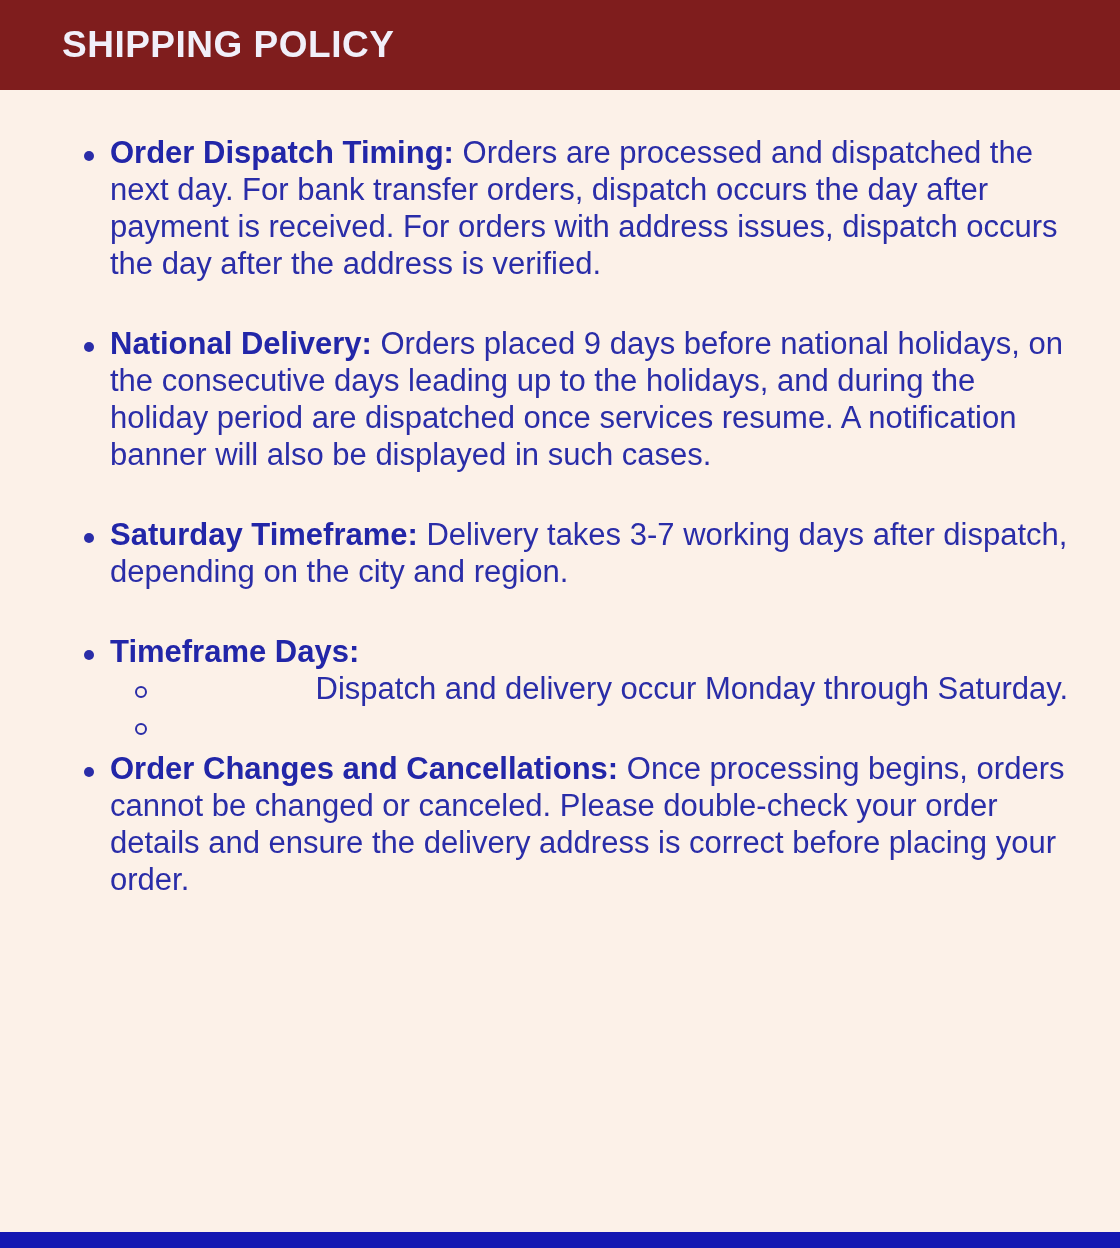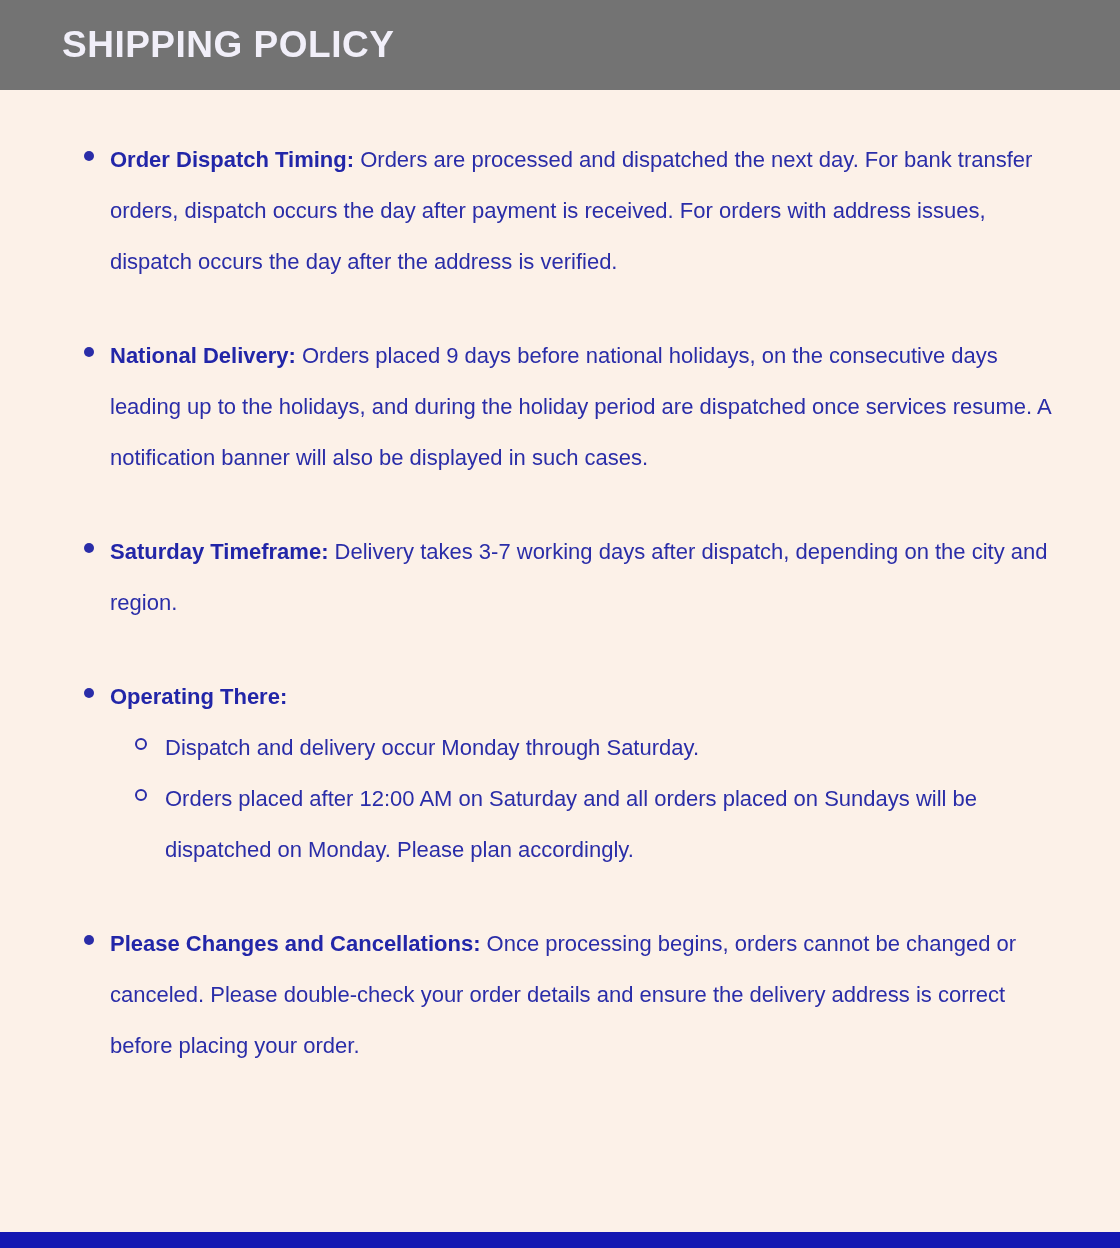--- a/index.html
+++ b/index.html
@@ -13,21 +13,21 @@
     position: relative;
     width: 1120px;
     height: 1248px;
     background: #FCF1E8;
     overflow: hidden;
   }
 
   .header {
     width: 100%;
     height: 90px;
-    background: #737373;
+    background: #7f1d1d;
     display: flex;
     align-items: center;
     padding-left: 62px;
   }
 
   .header-title {
     color: #F1EFF9;
     font-size: 37px;
     font-weight: 800;
     letter-spacing: 0.5px;
@@ -38,22 +38,22 @@
   }
 
   ul.policy-list {
     list-style: none;
   }
 
   ul.policy-list > li {
     position: relative;
     padding-left: 50px;
     margin-bottom: 43px;
-    font-size: 22px;
-    line-height: 51px;
+    font-size: 31px;
+    line-height: 37px;
     color: #2A2DA8;
   }
 
   ul.policy-list > li > .dot {
     position: absolute;
     left: 24px;
     top: 17px;
     width: 10px;
     height: 10px;
     border-radius: 50%;
@@ -65,20 +65,21 @@
     color: #2226A8;
   }
 
   ul.sub-list {
     list-style: none;
   }
 
   ul.sub-list > li {
     position: relative;
     padding-left: 55px;
+    text-align: right;
   }
 
   ul.sub-list > li > .circle {
     position: absolute;
     left: 25px;
     top: 16px;
     width: 12px;
     height: 12px;
     border: 2px solid #2A2DA8;
     border-radius: 50%;
@@ -101,23 +102,23 @@
 
   <div class="header">
     <div class="header-title">SHIPPING POLICY</div>
   </div>
 
   <div class="body">
     <ul class="policy-list" id="policy-list">
         <li><span class="dot"></span><span class="item-label">Order Dispatch Timing:</span><span> Orders are processed and dispatched the next day. For bank transfer orders, dispatch occurs the day after payment is received. For orders with address issues, dispatch occurs the day after the address is verified.</span></li>
         <li><span class="dot"></span><span class="item-label">National Delivery:</span><span> Orders placed 9 days before national holidays, on the consecutive days leading up to the holidays, and during the holiday period are dispatched once services resume. A notification banner will also be displayed in such cases.</span></li>
         <li><span class="dot"></span><span class="item-label">Saturday Timeframe:</span><span> Delivery takes 3-7 working days after dispatch, depending on the city and region.</span></li>
-        <li><span class="dot"></span><span class="item-label">Operating There:</span><ul class="sub-list">
+        <li><span class="dot"></span><span class="item-label">Timeframe Days:</span><ul class="sub-list">
             <li><span class="circle"></span><span>Dispatch and delivery occur Monday through Saturday.</span></li>
-            <li><span class="circle"></span><span>Orders placed after 12:00 AM on Saturday and all orders placed on Sundays will be dispatched on Monday. Please plan accordingly.</span></li>
+            <li><span class="circle"></span></li>
           </ul></li>
-        <li><span class="dot"></span><span class="item-label">Please Changes and Cancellations:</span><span> Once processing begins, orders cannot be changed or canceled. Please double-check your order details and ensure the delivery address is correct before placing your order.</span></li>
+        <li><span class="dot"></span><span class="item-label">Order Changes and Cancellations:</span><span> Once processing begins, orders cannot be changed or canceled. Please double-check your order details and ensure the delivery address is correct before placing your order.</span></li>
       </ul>
   </div>
 
   <div class="footer-bar"></div>
 
 </div>
 
 </body></html>

